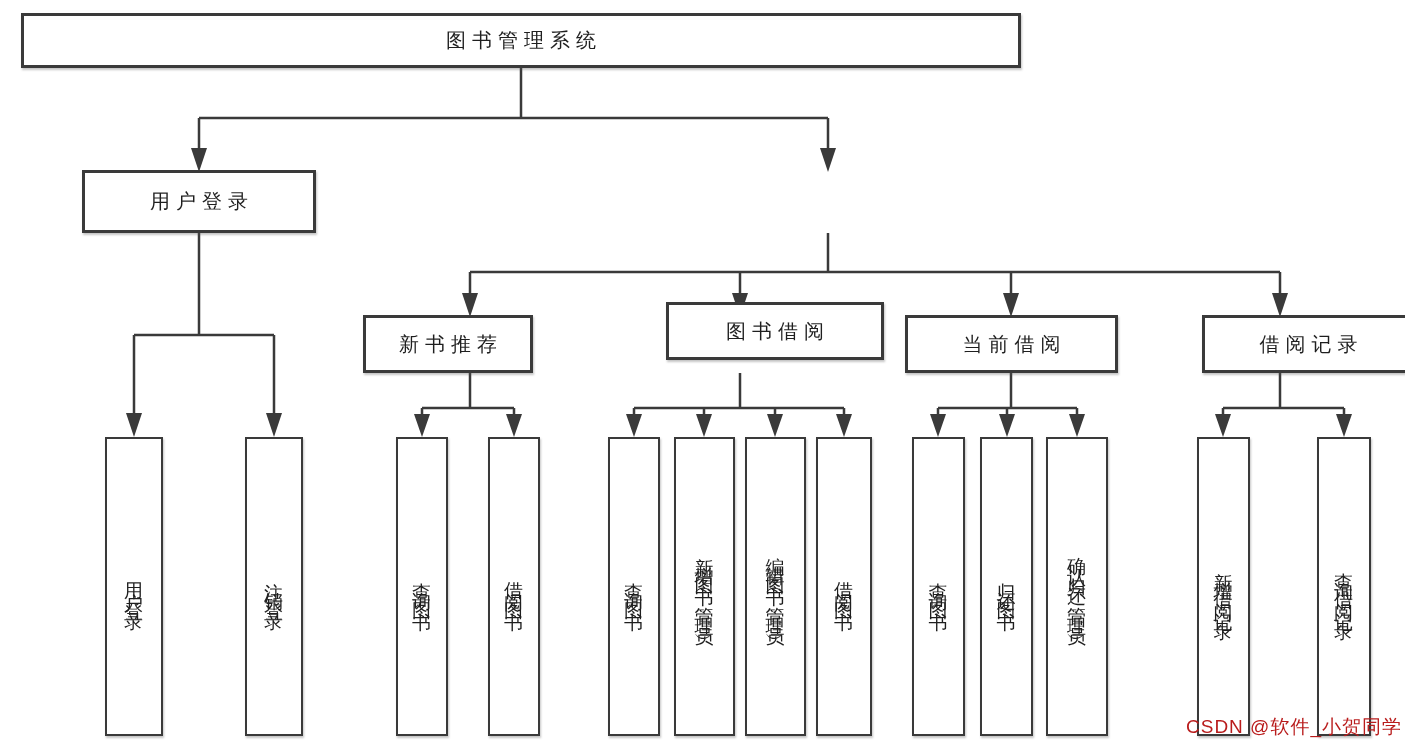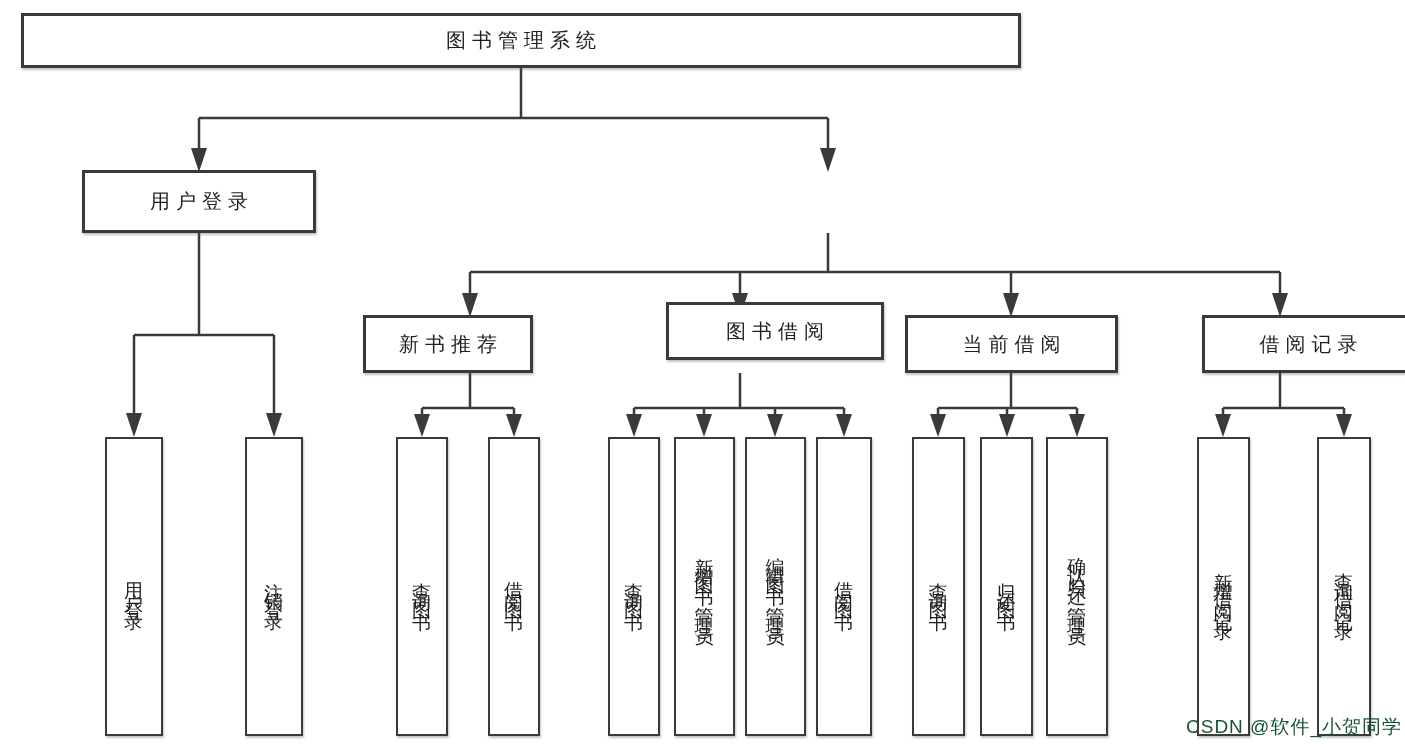--- a/index.html
+++ b/index.html
@@ -33,21 +33,21 @@
     font-size: 19px;
     letter-spacing: 10px;
     line-height: 1;
     white-space: nowrap;
   }
   .watermark {
     position: absolute;
     left: 1186px; top: 714px;
     z-index: 3;
     font-size: 19px;
-    color: #14532d;
+    color: #b91c1c;
     letter-spacing: 1px;
     white-space: nowrap;
   }
 </style>
 </head>
 <body>
 
 <div id="canvas">
 
   <svg class="connectors" width="1405" height="747" viewBox="0 0 1405 747">

